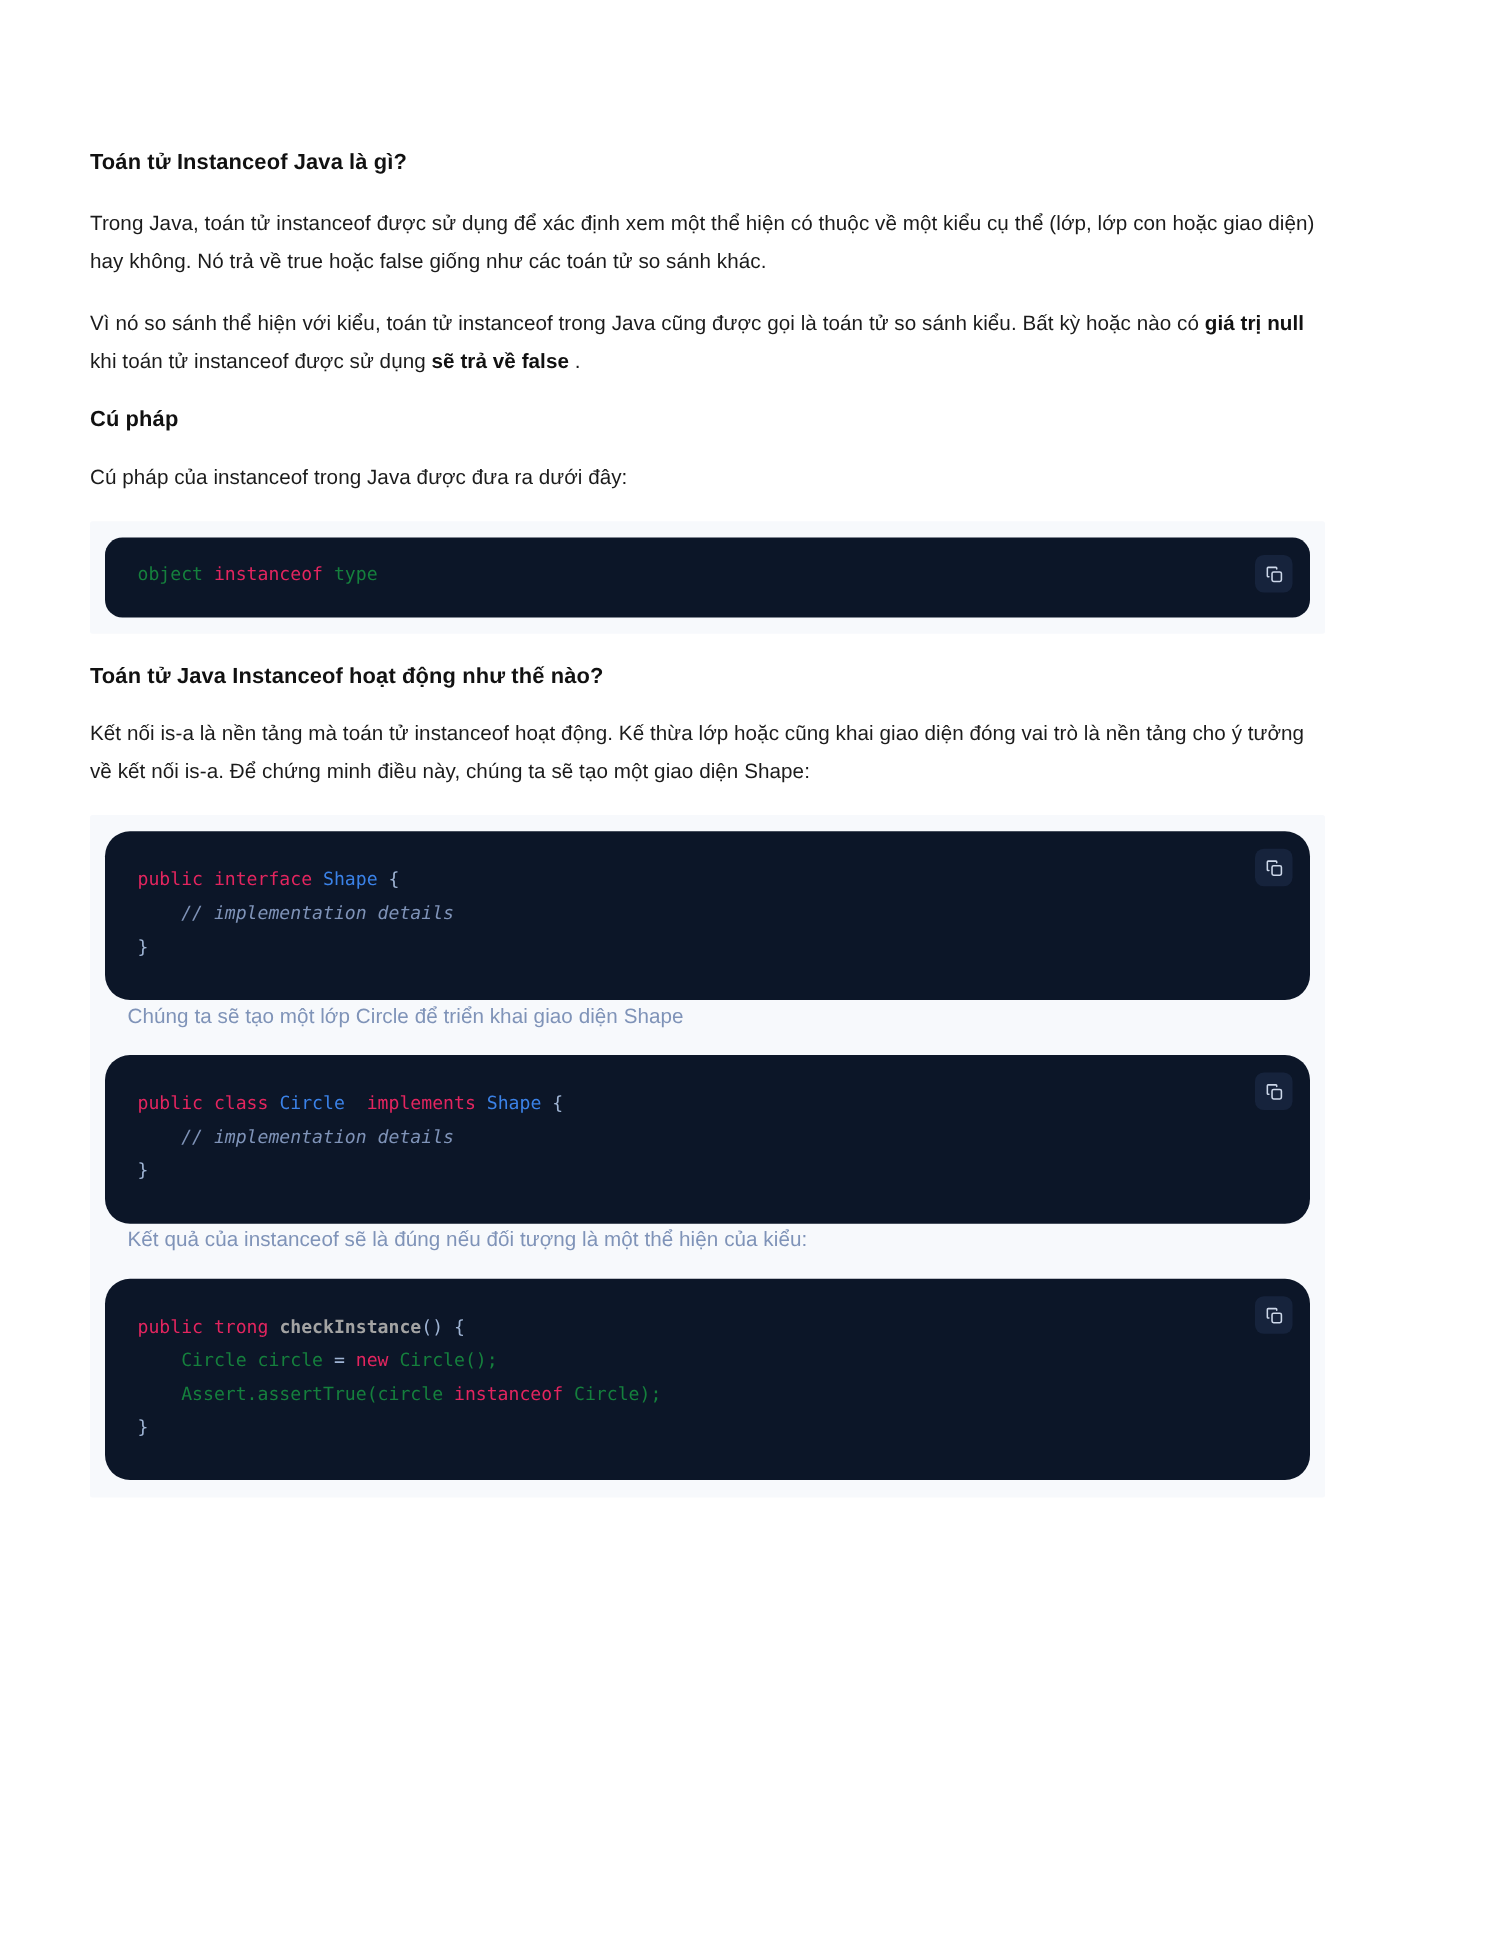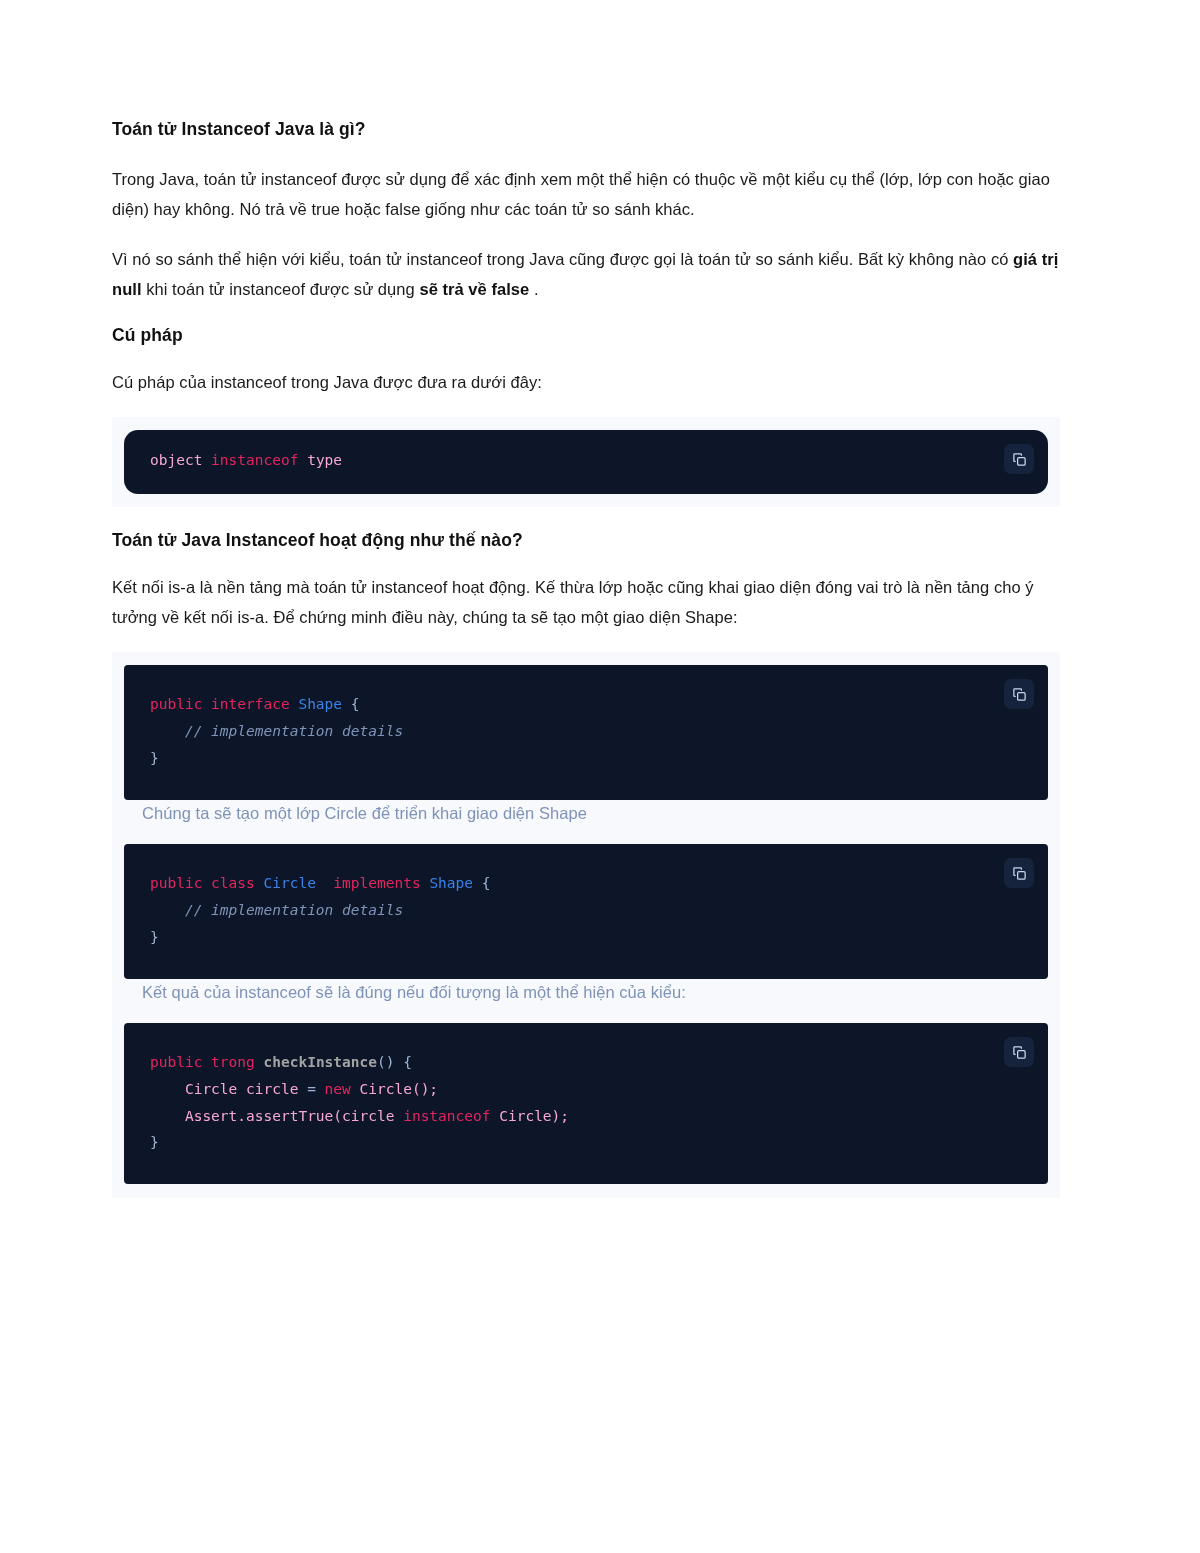--- a/index.html
+++ b/index.html
@@ -13,21 +13,21 @@
     width: 1200px;
     min-height: 1553px;
     font-family: "Liberation Sans", sans-serif;
     color: #1a1a1a;
     -webkit-font-smoothing: antialiased;
   }
 
   .page {
     width: 1200px;
     min-height: 1553px;
-    padding: 118px 140px 0 112px;
+    padding: 118px 140px 0 72px;
     background: #ffffff;
   }
 
   
   .h-sec {
     font-size: 17.5px;
     font-weight: bold;
     line-height: 1.35;
     color: #111111;
     margin: 0 0 22px 0;
@@ -56,40 +56,40 @@
     padding: 13px 12px 14px 12px;
   }
 
   .code-card {
     position: relative;
     background: #0c1628;
     border-radius: 14px;
     padding: 22px 26px 24px 26px;
     overflow: hidden;
   }
-  .code-card.narrow { border-radius: 4px; padding: 26px 26px 28px 26px; }
+  .code-card.narrow { border-radius: 20px; padding: 26px 26px 28px 26px; }
   .code-card + .cap { margin-top: 0; }
 
   .code-card pre {
     margin: 0;
     font-family: "DejaVu Sans Mono", "Liberation Mono", monospace;
     font-size: 14.5px;
     line-height: 1.85;
     color: #c8d4e8;
     white-space: pre;
     tab-size: 4;
   }
   .code-card.one-line pre { line-height: 1.2; }
 
   
   .kw   { color: #e3255f; text-align: center; }
   .typ  { color: #3b82e8; }
   .cmt  { color: #7f93b8; font-style: italic; }
   .pun  { color: #9fb4d4; }
-  .pln  { color: #f9a8d4; }
+  .pln  { color: #15803d; }
   .fn   { color: #a3a3a3; font-weight: bold; }
 
   
   .copy-btn {
     position: absolute;
     top: 14px;
     right: 14px;
     width: 30px;
     height: 30px;
     border-radius: 7px;
@@ -114,21 +114,21 @@
 </style>
 </head>
 <body>
 
 <div class="page">
 
   <h2 class="h-sec">Toán tử Instanceof Java là gì?</h2>
 
   <p class="p">Trong Java, toán tử instanceof được sử dụng để xác định xem một thể hiện có thuộc về một kiểu cụ thể (lớp, lớp con hoặc giao diện) hay không. Nó trả về true hoặc false giống như các toán tử so sánh khác.</p>
 
-  <p class="p"><span>Vì nó so sánh thể hiện với kiểu, toán tử instanceof trong Java cũng được gọi là toán tử so sánh kiểu. Bất kỳ không nào có </span><b>giá trị null</b><span> khi toán tử instanceof được sử dụng </span><b>sẽ trả về false</b><span> .</span></p>
+  <p class="p"><span>Vì nó so sánh thể hiện với kiểu, toán tử instanceof trong Java cũng được gọi là toán tử so sánh kiểu. Bất kỳ hoặc nào có </span><b>giá trị null</b><span> khi toán tử instanceof được sử dụng </span><b>sẽ trả về false</b><span> .</span></p>
 
   <h2 class="h-sec tight">Cú pháp</h2>
 
   <p class="p">Cú pháp của instanceof trong Java được đưa ra dưới đây:</p>
 
   <div class="code-shell">
     <div class="code-card one-line">
       <button class="copy-btn">
         <span>
           <svg width="15" height="15" viewBox="0 0 24 24" fill="none" stroke="#cdd8ea" stroke-width="2" stroke-linecap="round" stroke-linejoin="round">

